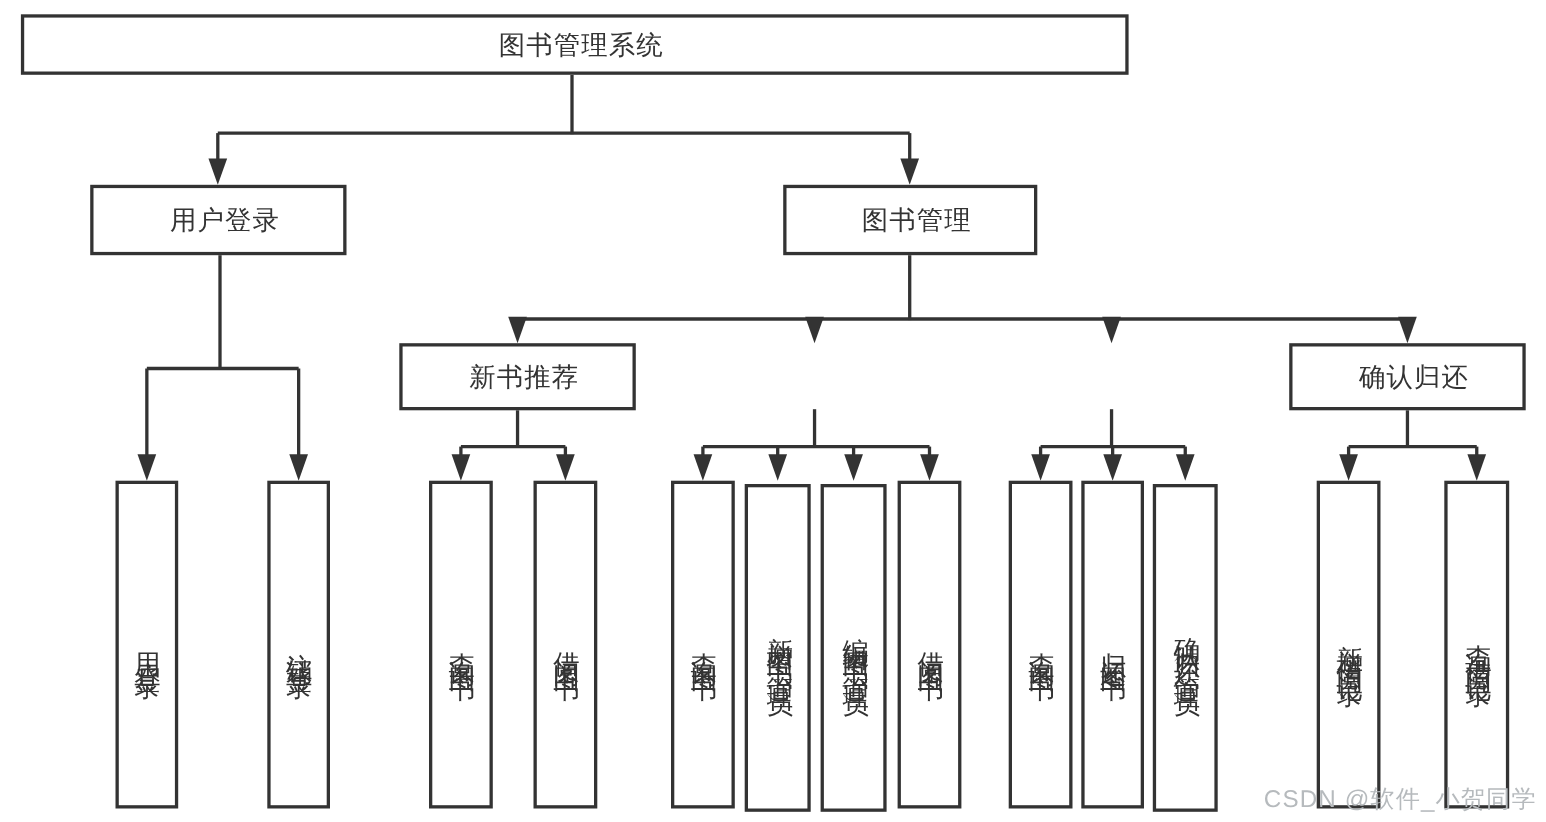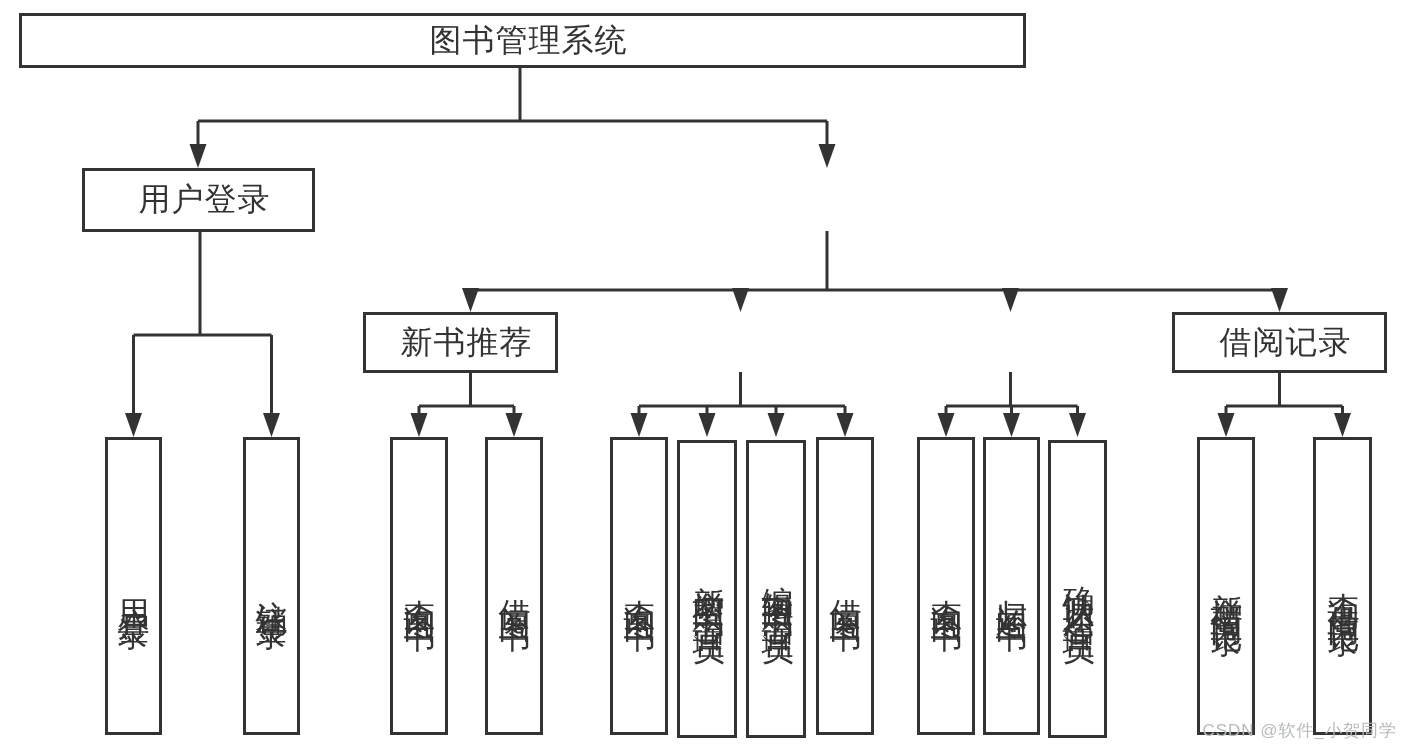--- a/index.html
+++ b/index.html
@@ -33,21 +33,21 @@
   }
   svg.connectors polygon {
     fill: var(--line);
     stroke: none;
   }
   .node {
     position: absolute;
     background: var(--box-bg);
     border: 3px solid var(--box-border);
     color: var(--text);
-    font-size: 32px;
+    font-size: 24px;
     letter-spacing: 1px;
     padding-left: 12px;
   }
   .node-h {
     display: flex;
     align-items: center;
     justify-content: center;
     white-space: nowrap;
   }
   .node-v {
@@ -55,21 +55,21 @@
     text-orientation: mixed;
     text-align: center;
     letter-spacing: 7px;
     line-height: 51px;
     padding-top: 4px;
   }
   .watermark {
     position: absolute;
     right: 8px;
     bottom: 5px;
-    font-size: 17px;
+    font-size: 22px;
     color: var(--watermark);
     letter-spacing: 1px;
     white-space: nowrap;
     z-index: 5;
   }
 </style>
 </head>
 <body>
 
 <div class="canvas">
@@ -146,23 +146,24 @@
       <line x1="1226" y1="406" x2="1226" y2="417"></line>
       <polygon points="1217.5,413 1234.5,413 1226,437"></polygon>
       <line x1="1342.5" y1="406" x2="1342.5" y2="417"></line>
       <polygon points="1334,413 1351,413 1342.5,437"></polygon>
     </g>
   </svg>
 
   <div class="node node-h" style="left:19px;top:13px;width:1007px;height:55px">图书管理系统</div>
 
   <div class="node node-h" style="left:82px;top:168px;width:233px;height:64px">用户登录</div>
+  <div class="node node-h" style="left:712px;top:168px;width:231px;height:64px">图书管理</div>
 
-  <div class="node node-h" style="left:363px;top:312px;width:195px;height:61px">新书推荐</div>
-  <div class="node node-h" style="left:1172px;top:312px;width:215px;height:61px">借阅记录</div>
+  <div class="node node-h" style="left:363px;top:312px;width:215px;height:61px">新书推荐</div>
+  <div class="node node-h" style="left:1172px;top:312px;width:215px;height:61px">确认归还</div>
 
   <div class="node node-v" style="left:105px;top:437px;width:57px;height:298px">用户登录</div>
   <div class="node node-v" style="left:243px;top:437px;width:57px;height:298px">注销登录</div>
 
   <div class="node node-v" style="left:390px;top:437px;width:58px;height:298px">查询图书</div>
   <div class="node node-v" style="left:485px;top:437px;width:58px;height:298px">借阅图书</div>
 
   <div class="node node-v" style="left:610px;top:437px;width:58px;height:298px">查询图书</div>
   <div class="node node-v" style="left:677px;top:440px;width:60px;height:298px">新增图书（管理员）</div>
   <div class="node node-v" style="left:746px;top:440px;width:60px;height:298px">编辑图书（管理员）</div>

